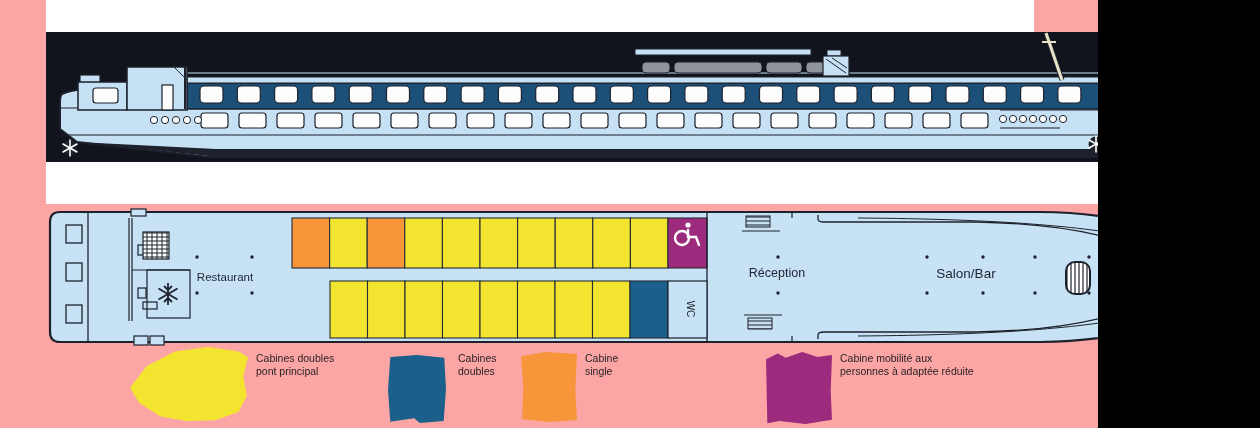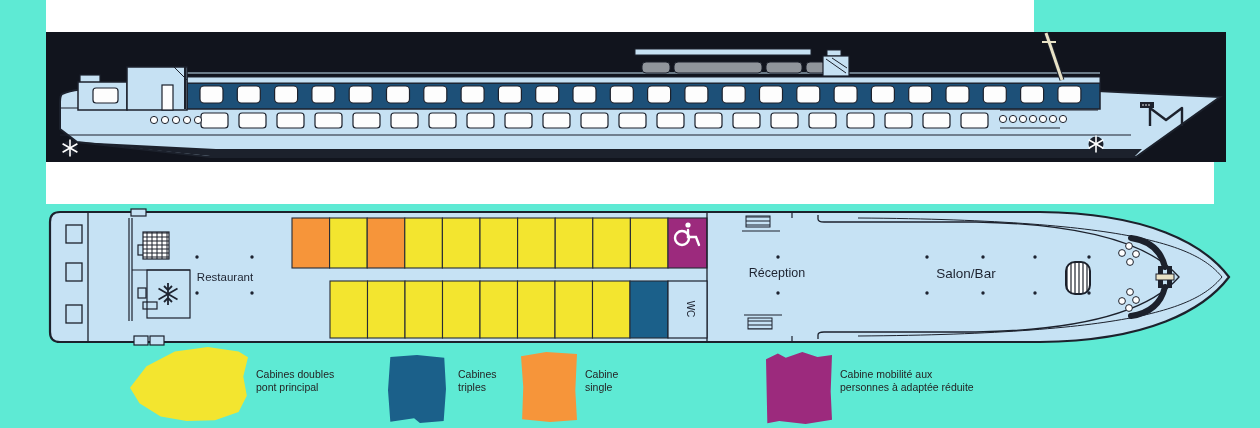--- a/index.html
+++ b/index.html
@@ -1,29 +1,29 @@
 <!DOCTYPE html>
 <html style="--c-background: #000000; --c-illustration-white: #ffffff; --c-profile-band: #11141d; --c-ship-light-blue: #c6e1f3; --c-window-band-blue: #1d5078; --c-window-white: #fdfdfd; --c-outline-dark: #1c212c; --c-deck-blue: #c6e2f4; --c-cabin-yellow: #f3e52f; --c-cabin-orange: #f6953a; --c-cabin-blue: #1b608a; --c-cabin-purple: #9c2a7d; --c-awning-gray: #90959b; --c-mast-tan: #e8e2c6; --c-plan-text: #1d2330; --c-legend-text: #231f20;"><head>
 <meta charset="utf-8">
 <style>
   html,body{margin:0;padding:0;background:#000;}
-  #canvas{position:relative;width:1260px;height:428px;background:#5eead4;overflow:hidden;
+  #canvas{position:relative;width:1098px;height:428px;background:#fca5a5;overflow:hidden;
           font-family:"Liberation Sans",sans-serif;}
   .abs{position:absolute;}
   #white-top{left:46px;top:0;width:988px;height:32px;background:var(--c-illustration-white);}
   #profile-band{left:46px;top:32px;width:1180px;height:130px;background:var(--c-profile-band);}
   #white-gap{left:46px;top:162px;width:1168px;height:42px;background:var(--c-illustration-white);}
   #deck-wrap{left:46px;top:204px;width:1188px;height:146px;}
   
   .swatch{position:absolute;}
   .sw-blob{clip-path:polygon(0 55%,14% 26%,38% 6%,66% 0,92% 6%,100% 14%,96% 40%,99% 66%,92% 88%,72% 99%,48% 100%,26% 94%,8% 76%);}
   .sw-a{clip-path:polygon(4% 3%,50% 0,97% 4%,100% 50%,96% 97%,55% 100%,45% 93%,4% 98%,0 52%);}
   .sw-b{clip-path:polygon(0 6%,45% 0,100% 3%,97% 55%,100% 97%,52% 100%,2% 96%,4% 50%);}
   .sw-c{clip-path:polygon(0 10%,18% 2%,30% 8%,55% 0,78% 7%,100% 4%,98% 55%,100% 94%,60% 100%,20% 96%,2% 99%);}
-  .leg-label{position:absolute;color:var(--c-legend-text);font-size:10.5px;line-height:13px;white-space:nowrap;margin-top:16px;}
+  .leg-label{position:absolute;color:var(--c-legend-text);font-size:10.5px;line-height:13px;white-space:nowrap;}
   svg text{font-family:"Liberation Sans","DejaVu Sans",sans-serif;}
 </style>
 </head>
 <body>
 
 <div id="canvas">
 
   <div id="white-top" class="abs"></div>
 
   <div id="profile-band" class="abs">
@@ -296,21 +296,21 @@
 
   <div id="legend">
     <div class="swatch sw-blob" style="left:130px;top:347px;width:118px;height:74px;background:var(--c-cabin-yellow)"></div>
     <div class="leg-label" style="left:256px;top:352px">
       <div>Cabines doubles</div>
         <div>pont principal</div>
     </div>
     <div class="swatch sw-a" style="left:388px;top:355px;width:58px;height:68px;background:var(--c-cabin-blue)"></div>
     <div class="leg-label" style="left:458px;top:352px">
       <div>Cabines</div>
-        <div>triples</div>
+        <div>doubles</div>
     </div>
     <div class="swatch sw-b" style="left:521px;top:352px;width:56px;height:70px;background:var(--c-cabin-orange)"></div>
     <div class="leg-label" style="left:585px;top:352px">
       <div>Cabine</div>
         <div>single</div>
     </div>
     <div class="swatch sw-c" style="left:766px;top:352px;width:66px;height:72px;background:var(--c-cabin-purple)"></div>
     <div class="leg-label" style="left:840px;top:352px">
       <div>Cabine mobilité aux</div>
         <div>personnes à adaptée réduite</div>

